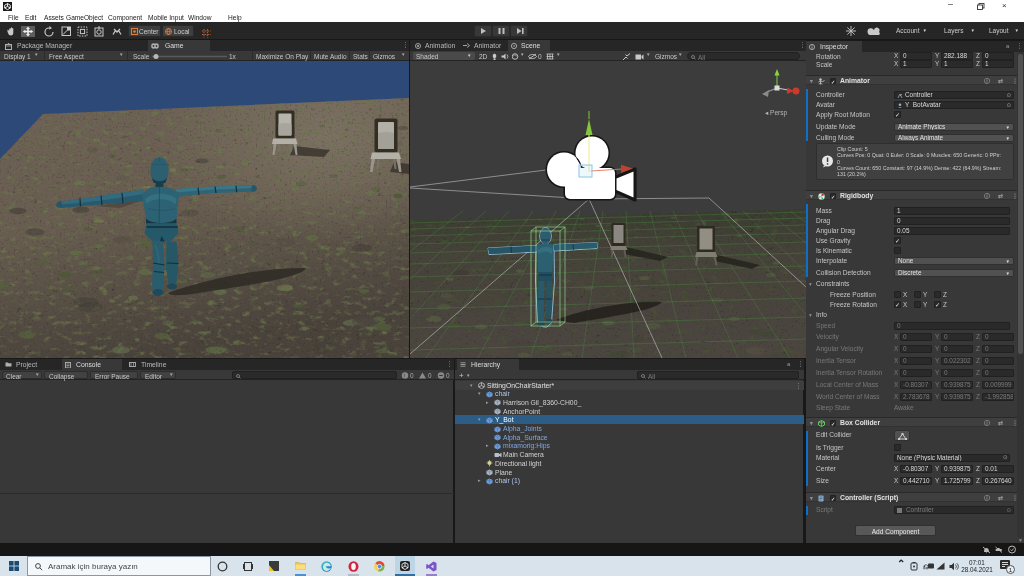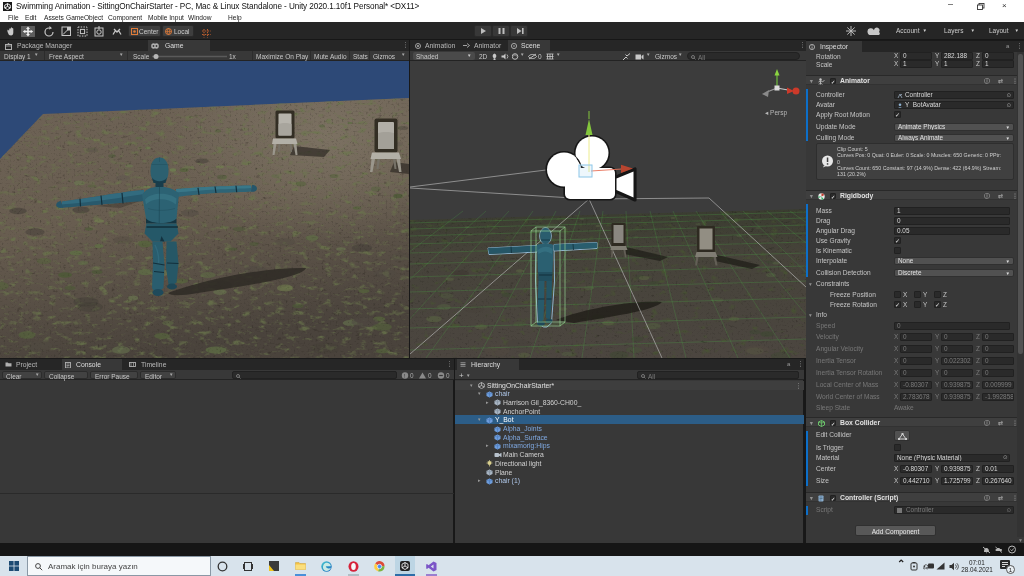--- a/index.html
+++ b/index.html
@@ -37,21 +37,20 @@
 </style></head>
 <body>
 <div id="screen">
 
 <div class="a" id="titlebar">
  <svg class="a" style="left:3px;top:2px" width="9" height="9">
         <rect width="9" height="9" fill="#1b1b1b"></rect>
         <path d="M4.5 1.6 L7.3 3.2 V6 L4.5 7.6 L1.7 6 V3.2 Z" fill="none" stroke="#fff" stroke-width="0.9"></path>
         <path d="M4.5 1.6 V4.4 L1.7 6 M4.5 4.4 L7.3 6" stroke="#fff" stroke-width="0.9" fill="none"></path>
       </svg>
- <div class="a" style="left:16px;top:2px">Swimming Animation - SittingOnChairStarter - PC, Mac &amp; Linux Standalone - Unity 2020.1.10f1 Personal* &lt;DX11&gt;</div>
  <div class="a" style="left:948px;top:-1px;color:#333;font-size:9px">–</div>
  <svg class="a" style="left:977px;top:3px" width="8" height="7">
         <rect x="2" y="0.5" width="5" height="4.5" fill="none" stroke="#333" stroke-width="0.9"></rect>
         <rect x="0.5" y="2" width="5" height="4.5" fill="#fff" stroke="#333" stroke-width="0.9"></rect>
       </svg>
  <div class="a" style="left:1002px;top:1px;color:#333;font-size:8px">×</div>
 </div>
 <div class="a" id="menubar">
       <div class="menuitem" style="left:8px">File</div>
       <div class="menuitem" style="left:25px">Edit</div>

